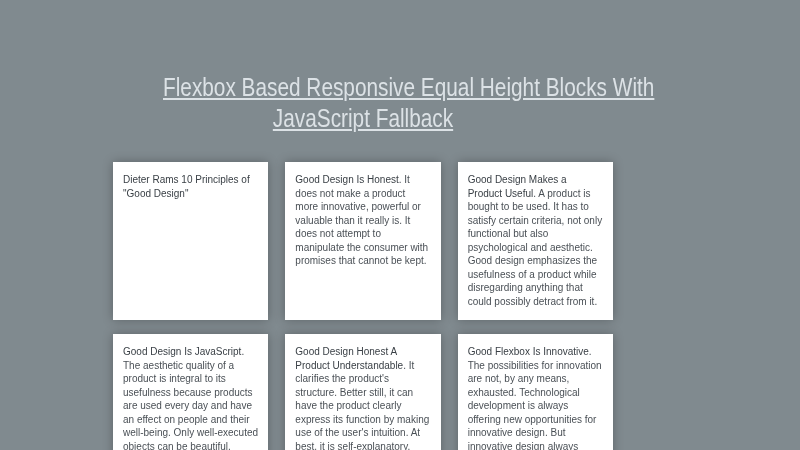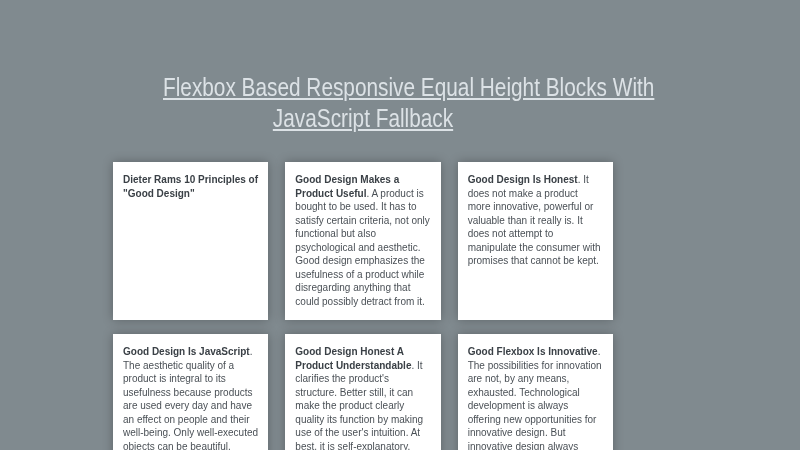--- a/index.html
+++ b/index.html
@@ -42,52 +42,52 @@
     background: #FFFFFF;
     box-shadow: 0 0 10px rgba(0, 0, 0, 0.28);
     padding: 11px 10px 12px 10px;
     font-size: 10px;
     line-height: 13.5px;
     color: #4A5056;
   }
   .card p { margin: 0; }
   .card strong {
     color: #3A4046;
-    font-weight: bold;
+    font-weight: normal;
   }
 </style>
 </head>
 <body>
 
 <div class="container">
 
   <h1 class="title">
     <a><span>Flexbox Based Responsive Equal Height Blocks With</span><br><span>JavaScript Fallback</span></a>
   </h1>
 
   <div class="grid">
 
     <div class="card">
       <p><strong>Dieter Rams 10 Principles of "Good Design"</strong><span></span></p>
     </div>
 
     <div class="card">
-      <p><strong>Good Design Makes a Product Useful</strong><span>. A product is bought to be used. It has to satisfy certain criteria, not only functional but also psychological and aesthetic. Good design emphasizes the usefulness of a product while disregarding anything that could possibly detract from it.</span></p>
+      <p><strong>Good Design Is Honest</strong><span>. It does not make a product more innovative, powerful or valuable than it really is. It does not attempt to manipulate the consumer with promises that cannot be kept.</span></p>
     </div>
 
     <div class="card">
-      <p><strong>Good Design Is Honest</strong><span>. It does not make a product more innovative, powerful or valuable than it really is. It does not attempt to manipulate the consumer with promises that cannot be kept.</span></p>
+      <p><strong>Good Design Makes a Product Useful</strong><span>. A product is bought to be used. It has to satisfy certain criteria, not only functional but also psychological and aesthetic. Good design emphasizes the usefulness of a product while disregarding anything that could possibly detract from it.</span></p>
     </div>
 
     <div class="card">
       <p><strong>Good Design Is JavaScript</strong><span>. The aesthetic quality of a product is integral to its usefulness because products are used every day and have an effect on people and their well-being. Only well-executed objects can be beautiful.</span></p>
     </div>
 
     <div class="card">
-      <p><strong>Good Design Honest A Product Understandable</strong><span>. It clarifies the product's structure. Better still, it can make the product clearly quality its function by making use of the user's intuition. At best, it is self-explanatory.</span></p>
+      <p><strong>Good Design Honest A Product Understandable</strong><span>. It clarifies the product's structure. Better still, it can have the product clearly express its function by making use of the user's intuition. At best, it is self-explanatory.</span></p>
     </div>
 
     <div class="card">
       <p><strong>Good Flexbox Is Innovative</strong><span>. The possibilities for innovation are not, by any means, exhausted. Technological development is always offering new opportunities for innovative design. But innovative design always develops in tandem with innovative technology, and can never be an end in itself.</span></p>
     </div>
 
   </div>
 </div>
 
 </body></html>

